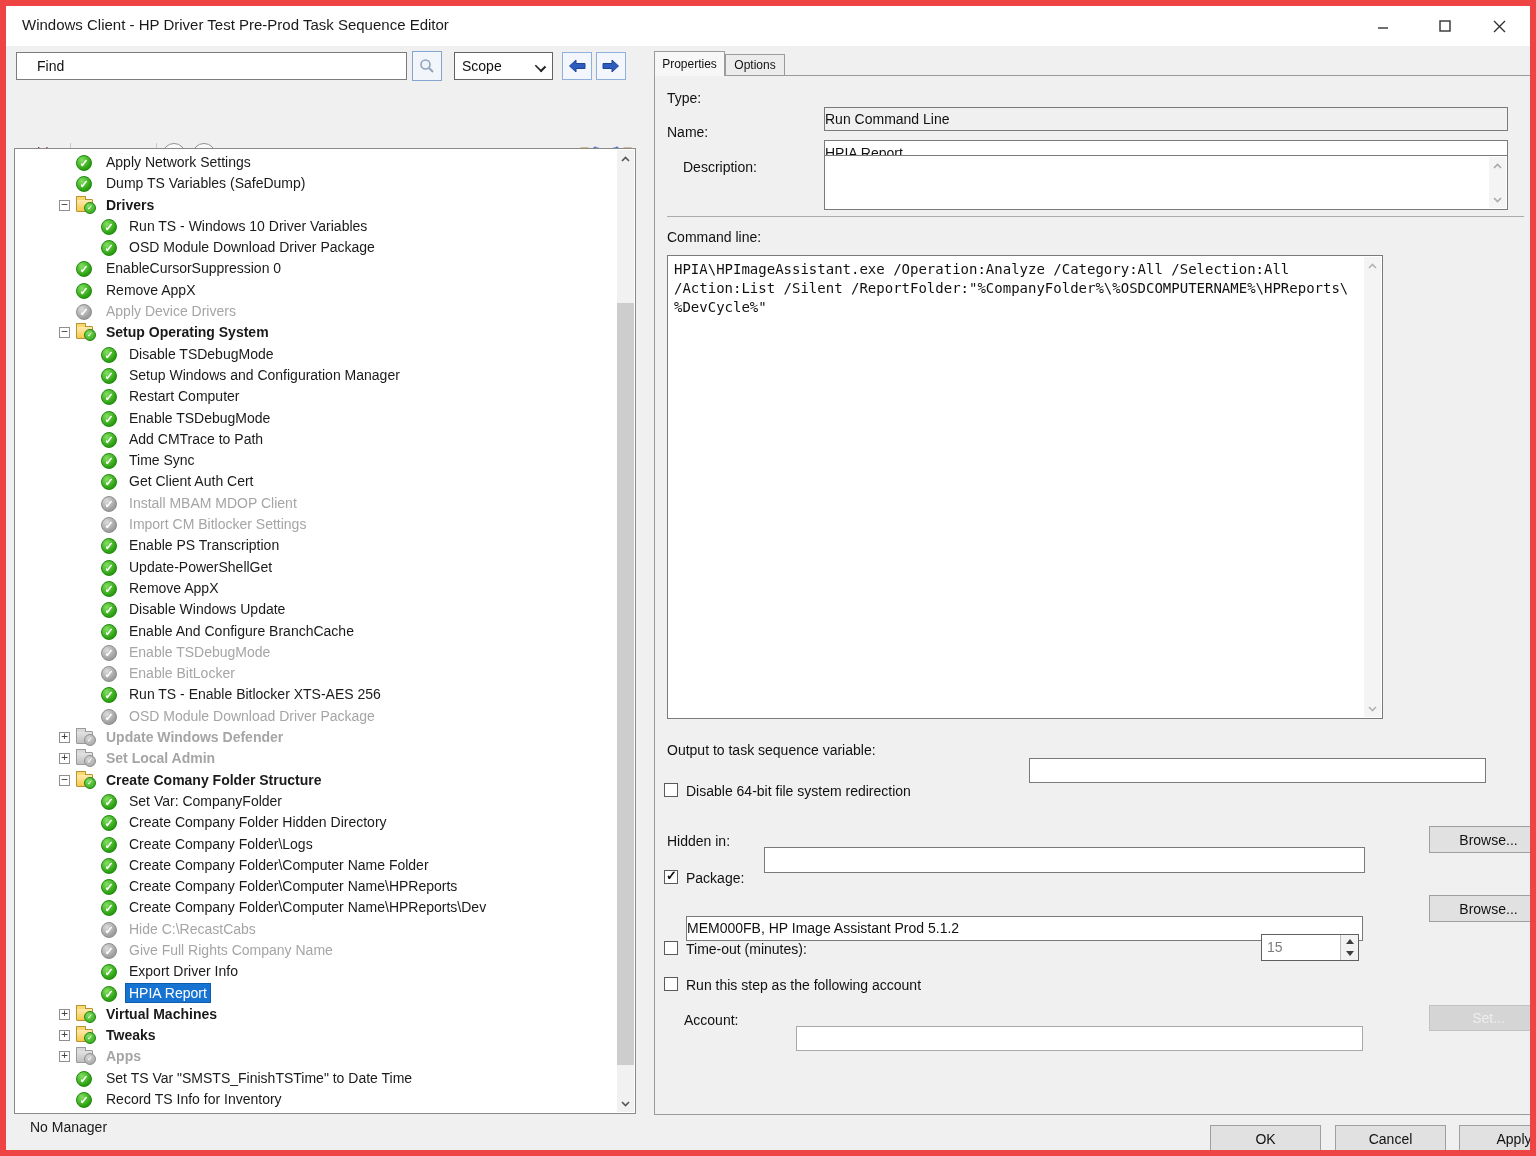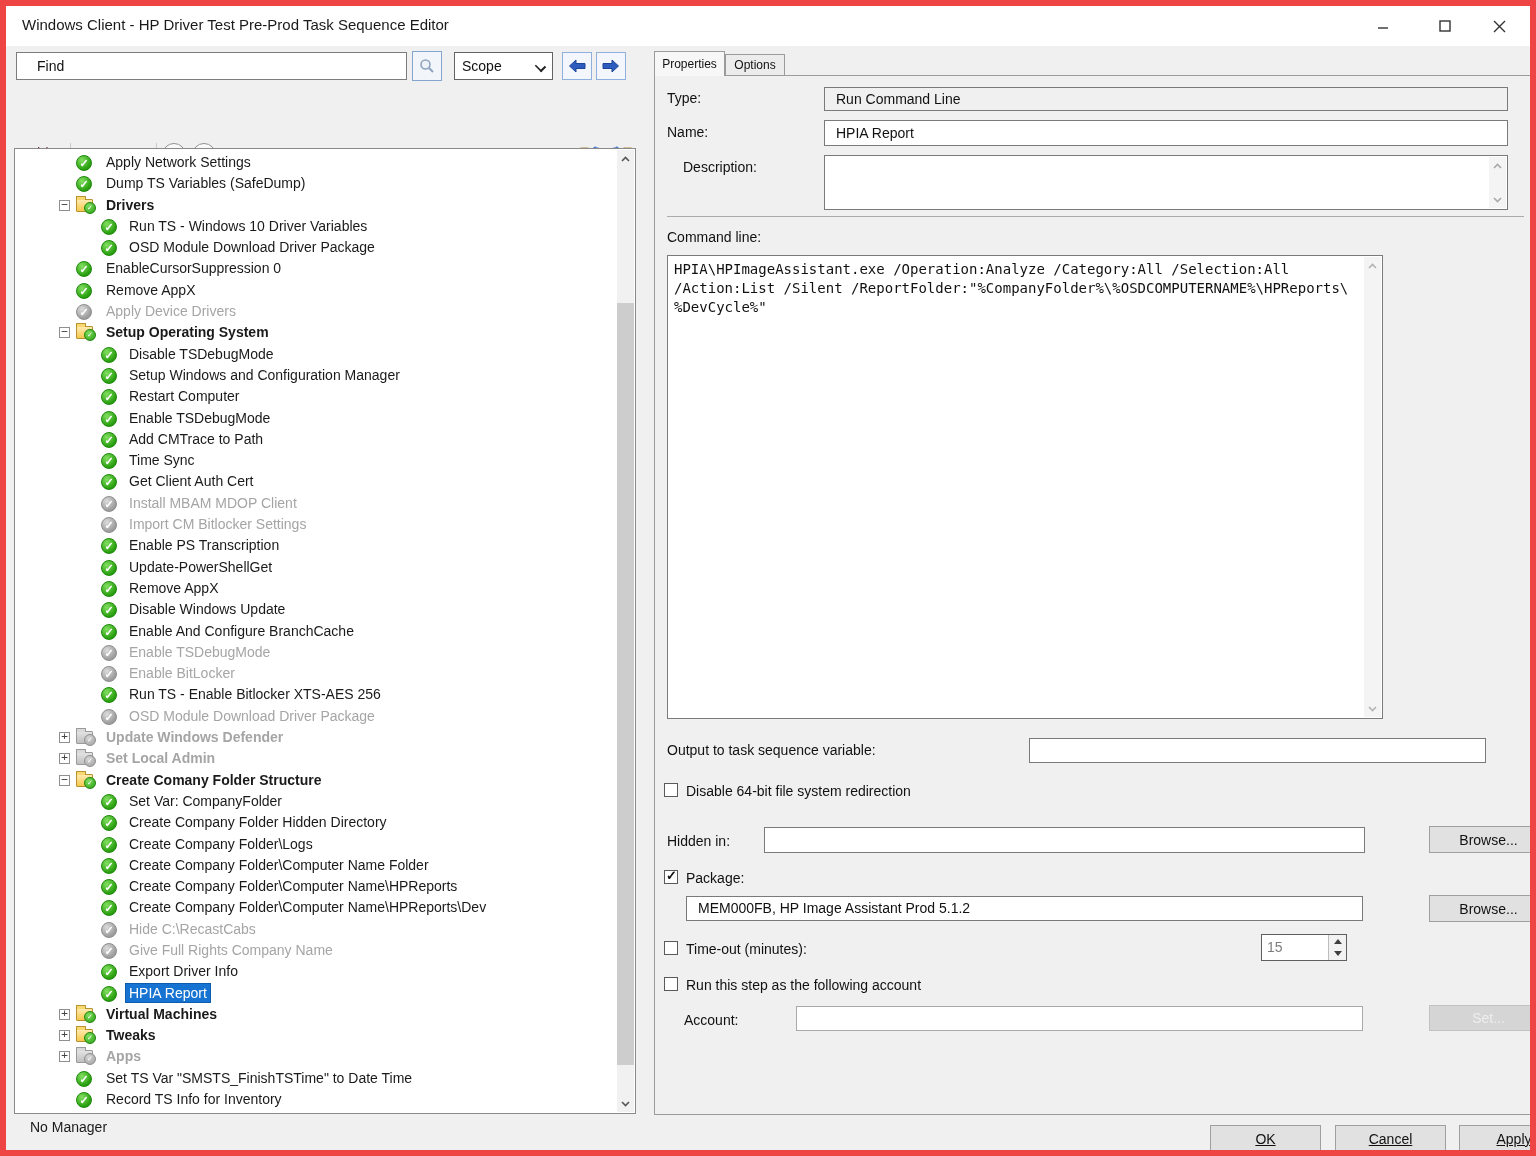--- a/index.html
+++ b/index.html
@@ -66,44 +66,44 @@
   
   .status-text { position:absolute; left:24px; top:1113px; font-size:14px; color:#1a1a1a; }
 
   
   .tab { position:absolute; font-size:12px; color:#111; display:flex; align-items:center; justify-content:center; }
   .tab.active { left:648px; top:45px; width:71px; height:25px; background:#f7f7f7; border:1px solid #9b9b9b; border-bottom:none; z-index:3; }
   .tab.inactive { left:719px; top:48px; width:60px; height:21px; background:#ececec; border:1px solid #9b9b9b; border-bottom:none; z-index:1; }
   .tabpage { position:absolute; left:648px; top:69px; width:880px; height:1040px; background:#f0f0f0; border:1px solid #9b9b9b; z-index:2; }
 
   .fld-label { position:absolute; font-size:14px; color:#111; }
-  .txt { position:absolute; border:1px solid #7a7a7a; background:#fff; font-size:14px; color:#111; padding:0 11px; font-family:"Liberation Sans",sans-serif; }
+  .txt { position:absolute; border:1px solid #7a7a7a; background:#fff; font-size:14px; color:#111; padding:0 0; font-family:"Liberation Sans",sans-serif;margin-top:20px; }
   .txt.readonly { background:#f0f0f0; }
   .minibox { position:absolute; border:1px solid #7a7a7a; background:#fff; }
   .divider { position:absolute; left:12px; top:140px; width:857px; height:1px; background:#ababab; }
 
   .cmd-box { position:absolute; left:12px; top:179px; width:716px; height:464px; background:#fff; border:1px solid #7a7a7a; }
   .cmd-text { position:absolute; left:6px; top:4px; right:24px; font-family:"DejaVu Sans Mono","Liberation Mono",monospace; font-size:14px; line-height:19px; color:#111; white-space:pre-wrap; }
 
   .checkbox { position:absolute; width:14px; height:14px; border:1px solid #5a5a5a; background:#fff; }
   .checkbox.checked::after { content:"✓"; position:absolute; left:1px; top:-3px; font-size:13px; font-weight:bold; color:#111; }
   .cb-label { position:absolute; font-size:14px; color:#111; }
 
   .btn { position:absolute; background:#e1e1e1; border:1px solid #9f9f9f; font-size:14px; color:#111; display:flex; align-items:center; justify-content:center; font-family:"Liberation Sans",sans-serif;margin-left:40px; }
   .btn.disabled { background:#d5d5d5; border-color:#c2c2c2; color:#eeeeee; }
 
-  .spinner { position:absolute; left:606px; top:858px; width:86px; height:27px; border:1px solid #5f5f5f; background:#fff; }
+  .spinner { position:absolute; left:606px; top:858px; width:98px; height:27px; border:1px solid #5f5f5f; background:#fff; }
   .spin-val { position:absolute; left:5px; top:4px; font-size:14px; color:#7d7d7d; }
   .spin-col { position:absolute; right:0; top:0; width:18px; height:100%; border-left:1px solid #bdbdbd; background:#f2f2f2; }
   .spin-btn { position:absolute; left:0; width:100%; height:50%; display:flex; align-items:center; justify-content:center; }
   .spin-up { top:0; } .spin-dn { bottom:0; }
   .tri-up { width:0; height:0; border-left:4px solid transparent; border-right:4px solid transparent; border-bottom:5px solid #3f3f3f; }
   .tri-dn { width:0; height:0; border-left:4px solid transparent; border-right:4px solid transparent; border-top:5px solid #3f3f3f; }
 
-  .footer-btn { top:1119px; width:111px; height:28px;text-decoration:underline; }
+  .footer-btn { top:1119px; width:111px; height:28px; }
 </style>
 </head>
 <body>
 
 <div class="window">
 
   <div class="titlebar">
     <span class="title">Windows Client - HP Driver Test Pre-Prod Task Sequence Editor</span>
     <div class="winbtn min">
       <svg width="12" height="12">

